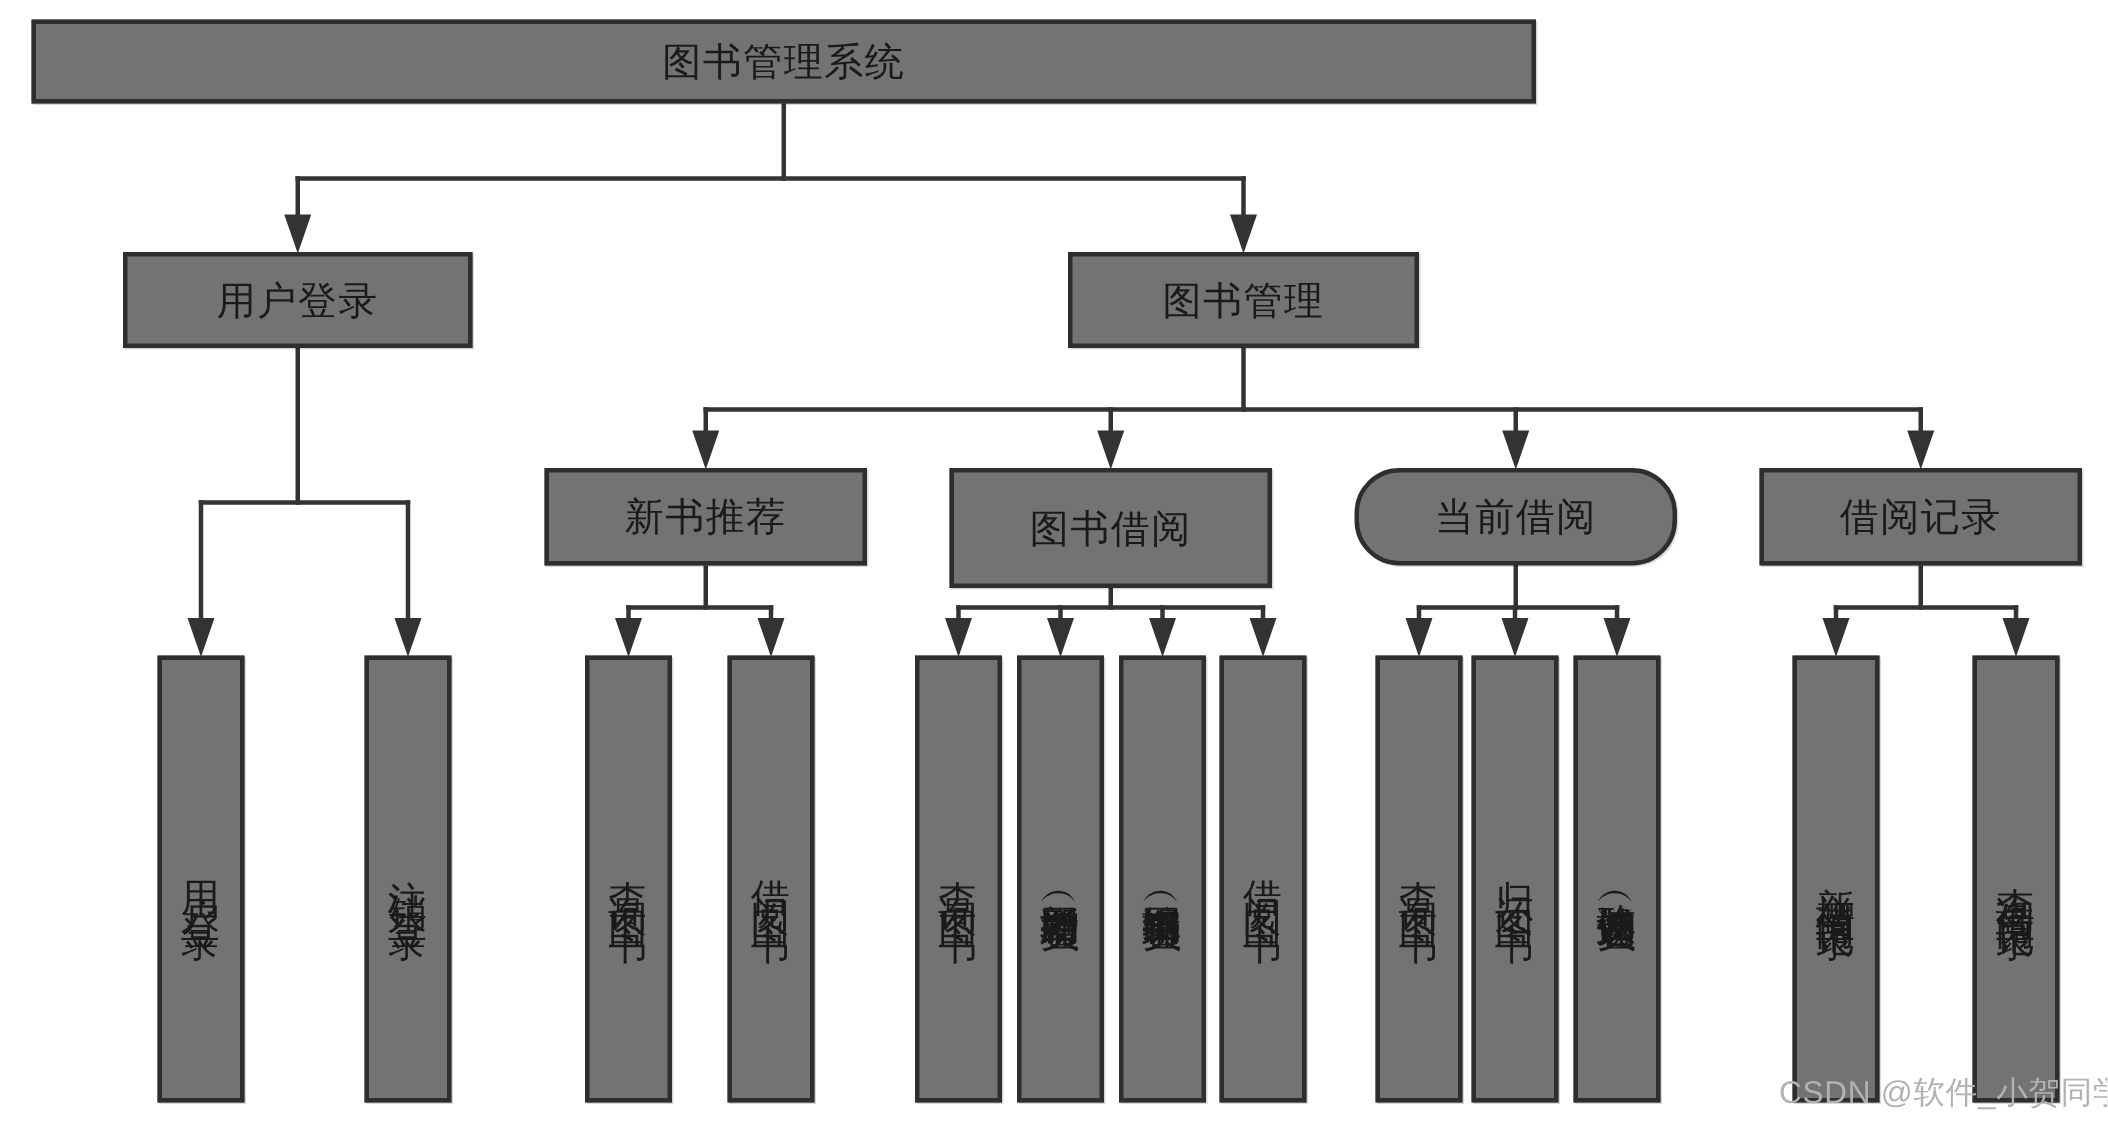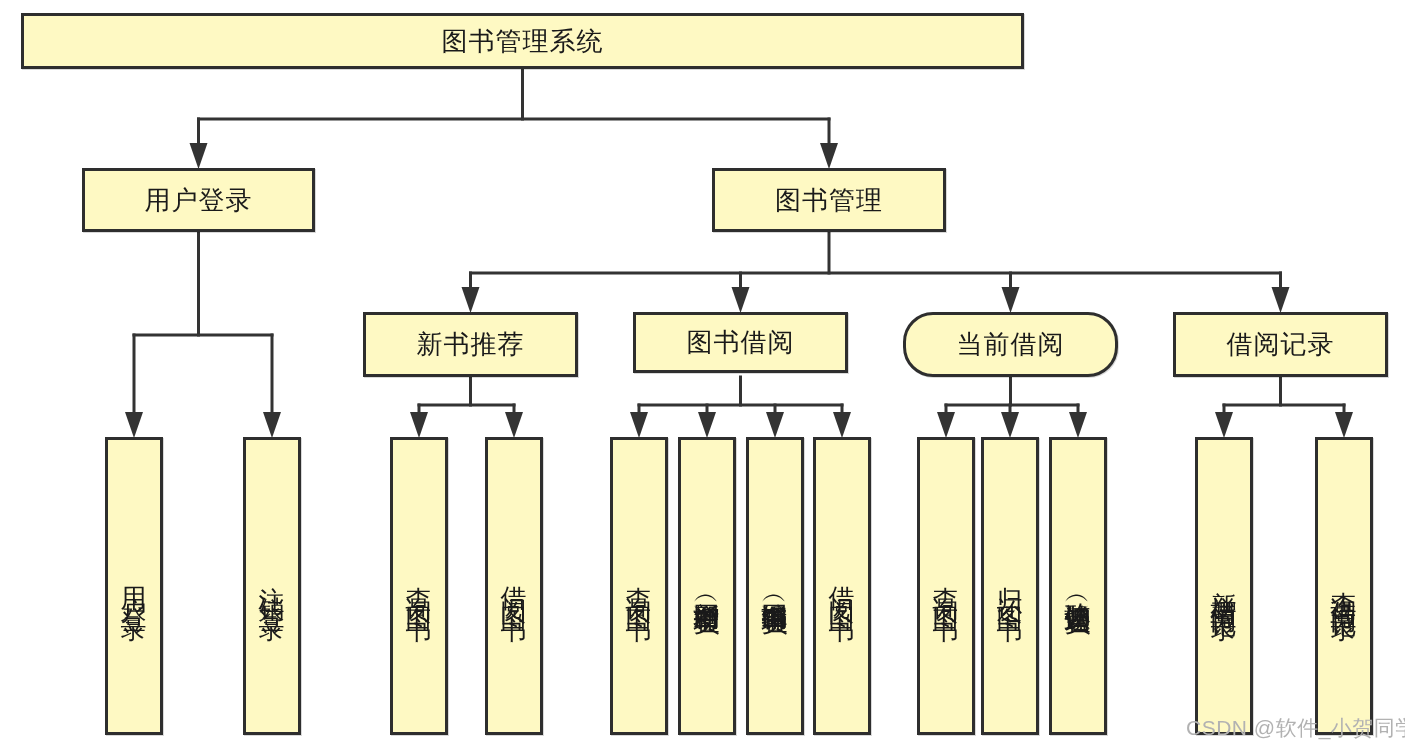--- a/index.html
+++ b/index.html
@@ -19,21 +19,21 @@
     position: absolute;
     left: 0; top: 0;
     width: 1405px;
     height: 747px;
     pointer-events: none;
   }
   .node {
     position: absolute;
     box-sizing: border-box;
     border: 3px solid #2e2e2e;
-    background: #fef9c3;
+    background: #737373;
     display: flex;
     align-items: center;
     justify-content: center;
     color: #1a1a1a;
     font-size: 26px;
     letter-spacing: 1px;
     box-shadow: 1px 1px 0 rgba(0,0,0,0.15);
   }
   .node.vertical span {
     writing-mode: vertical-rl;
@@ -114,21 +114,21 @@
     </div>
     <div class="node" style="left: 82px; top: 168px; width: 233px; height: 64px; border-color: rgb(46, 46, 46); color: rgb(26, 26, 26);">
       <span>用户登录</span>
     </div>
     <div class="node" style="left: 712px; top: 168px; width: 234px; height: 64px; border-color: rgb(46, 46, 46); color: rgb(26, 26, 26); text-align: right;">
       <span>图书管理</span>
     </div>
     <div class="node" style="left: 363px; top: 312px; width: 215px; height: 65px; border-color: rgb(46, 46, 46); color: rgb(26, 26, 26);">
       <span>新书推荐</span>
     </div>
-    <div class="node" style="left: 633px; top: 312px; width: 215px; height: 61px; border-color: rgb(46, 46, 46); color: rgb(26, 26, 26);">
+    <div class="node" style="left: 633px; top: 312px; width: 215px; height: 80px; border-color: rgb(46, 46, 46); color: rgb(26, 26, 26);">
       <span>图书借阅</span>
     </div>
     <div class="node" style="left: 903px; top: 312px; width: 215px; height: 65px; border-color: rgb(46, 46, 46); color: rgb(26, 26, 26); border-radius: 30px;">
       <span>当前借阅</span>
     </div>
     <div class="node" style="left: 1173px; top: 312px; width: 215px; height: 65px; border-color: rgb(46, 46, 46); color: rgb(26, 26, 26); font-family: Liberation Mono, monospace;">
       <span>借阅记录</span>
     </div>
     <div class="node vertical" style="left: 105px; top: 437px; width: 58px; height: 298px; border-color: rgb(46, 46, 46); color: rgb(26, 26, 26);">
       <span style="letter-spacing: 10px;">用户登录</span>

